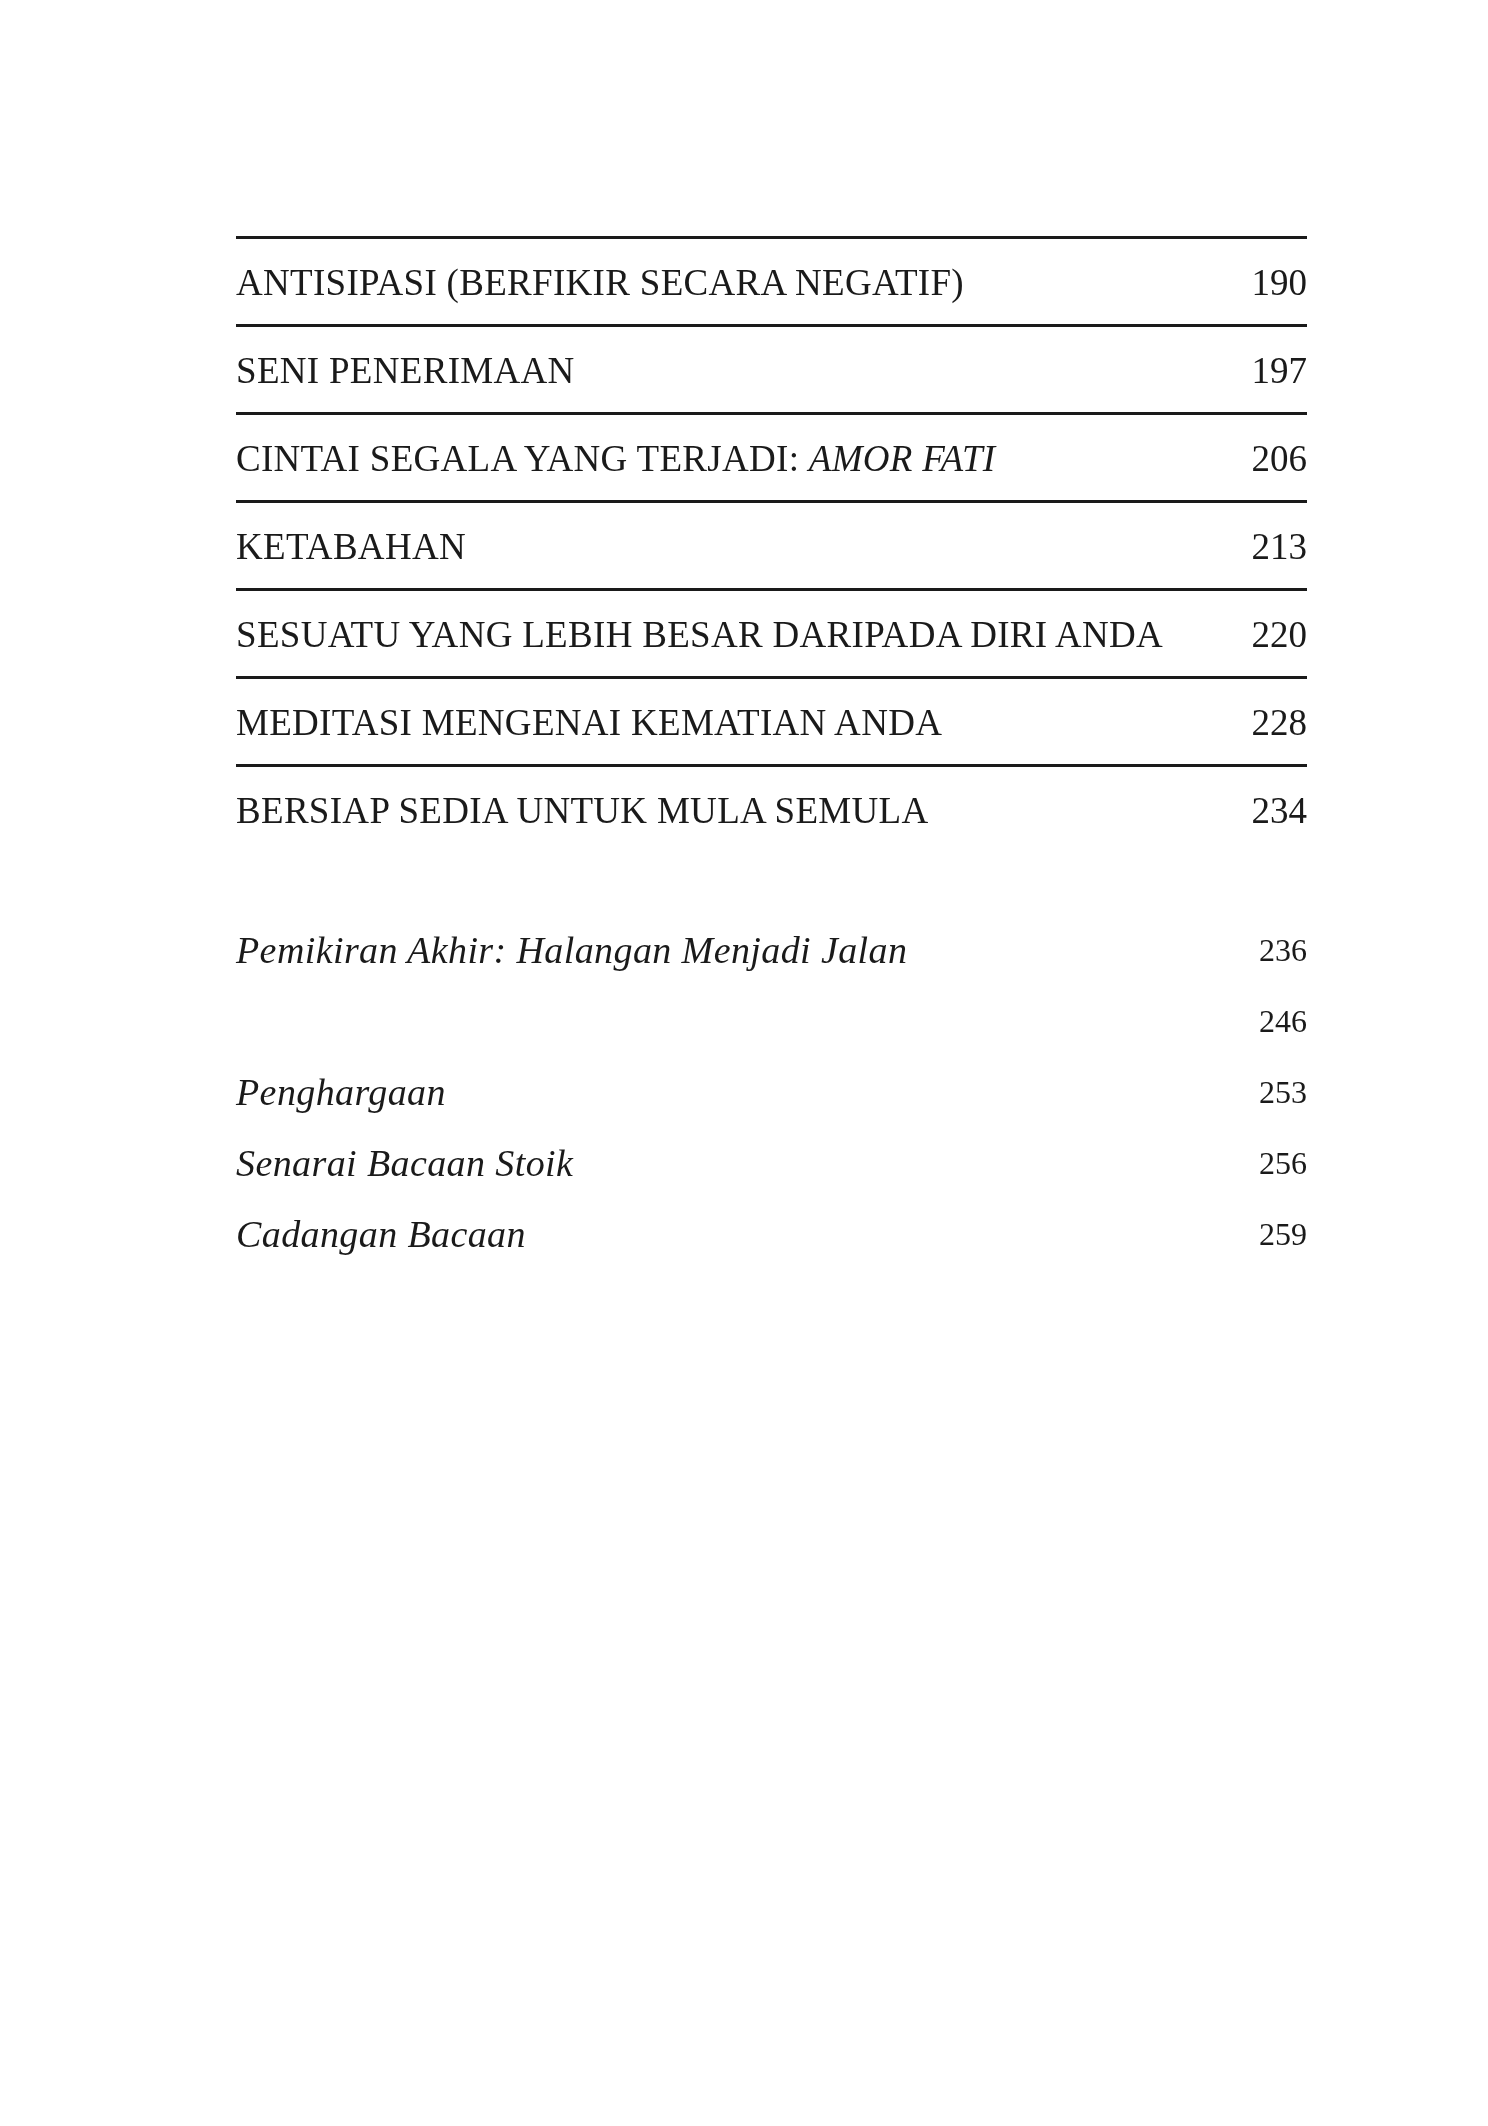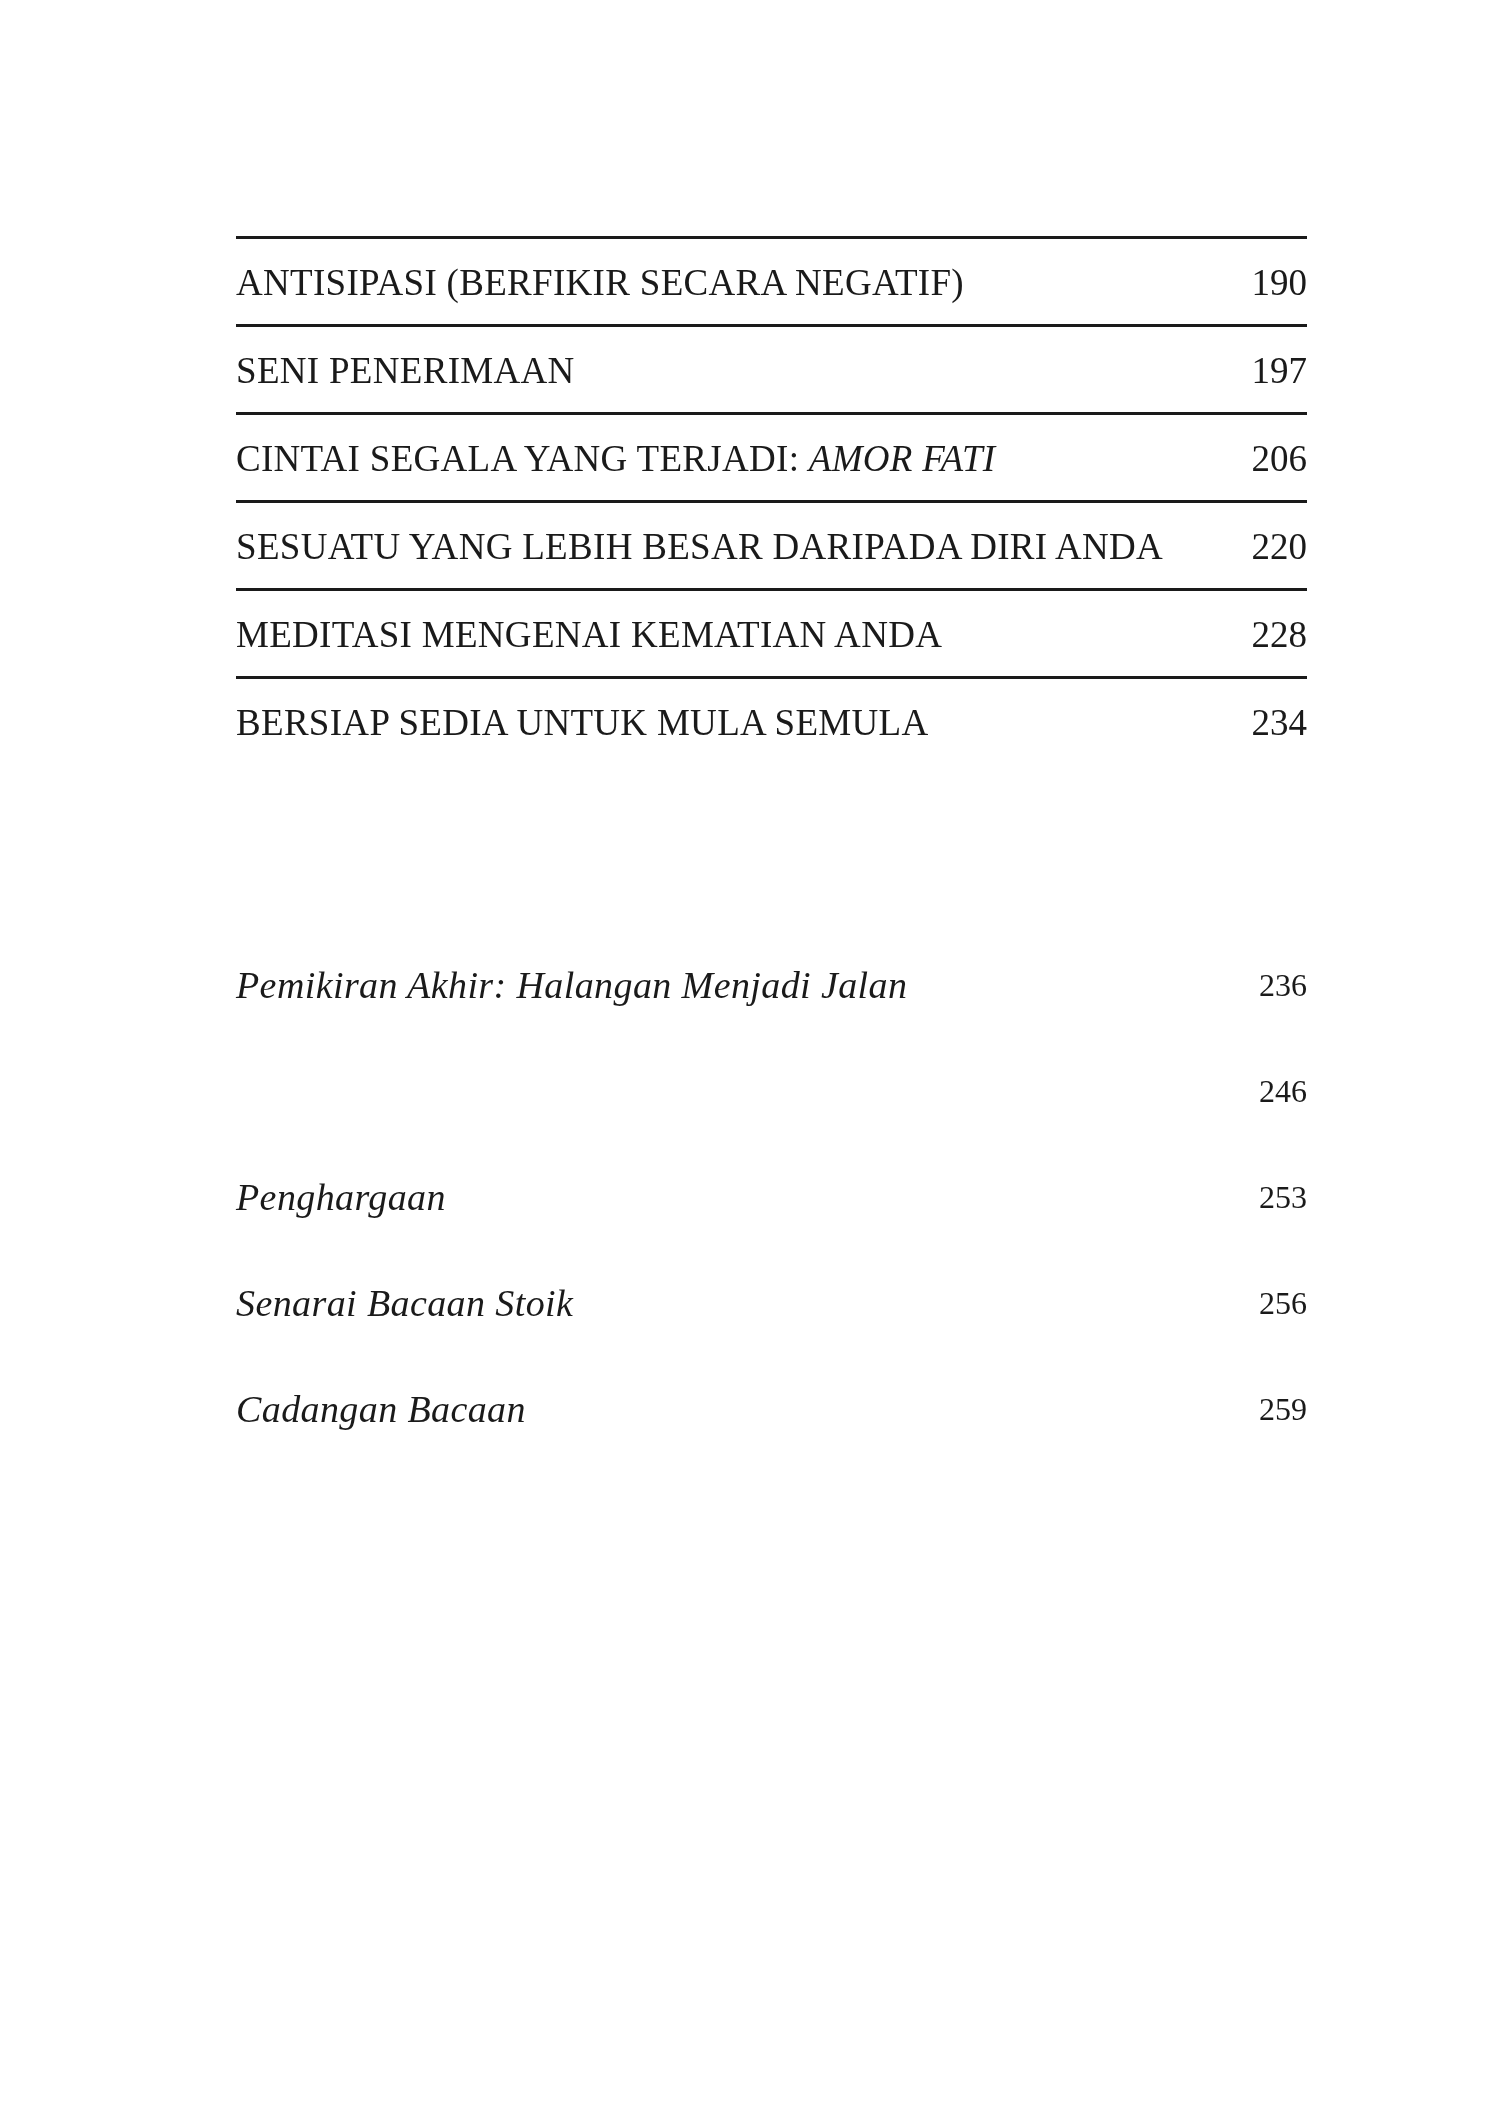--- a/index.html
+++ b/index.html
@@ -6,39 +6,43 @@
   body { width: 1488px; height: 2126px; position: relative; overflow: hidden;
          font-family: "Liberation Serif", "DejaVu Serif", serif; color: #1a1a1a; }
   .toc { position: absolute; left: 236px; width: 1071px; top: 236px; }
   .ruled-row { position: relative; height: 85px; border-top: 3px solid #1a1a1a; }
   .ruled-row.last { border-top: 3px solid #1a1a1a; }
   .entry-title { position: absolute; left: 0; top: 24px; font-size: 37px; letter-spacing: 0.3px;
                  white-space: nowrap; line-height: 40px; }
   .entry-page { position: absolute; right: 0; top: 24px; font-size: 37px; line-height: 40px; }
   .entry-title i { font-style: italic; }
   .back { position: absolute; left: 236px; width: 1071px; top: 930px; }
-  .back-row { position: relative; height: 71px; margin-top: 35px; }
+  .back-row { position: relative; height: 71px; }
   .back-row .entry-title { top: 0; font-style: italic; font-size: 38px; letter-spacing: 0.4px; }
   .back-row .entry-page { top: 0; font-size: 32px; }
 </style>
 </head>
 <body>
 
 <div class="toc">
   <div class="ruled-row">
     <span class="entry-title"><span>ANTISIPASI (BERFIKIR SECARA NEGATIF)</span><i></i></span>
     <span class="entry-page">190</span>
   </div>
   <div class="ruled-row">
     <span class="entry-title"><span>SENI PENERIMAAN</span><i></i></span>
     <span class="entry-page">197</span>
   </div>
   <div class="ruled-row">
     <span class="entry-title"><span>CINTAI SEGALA YANG TERJADI: </span><i>AMOR FATI</i></span>
     <span class="entry-page">206</span>
+  </div>
+  <div class="ruled-row">
+    <span class="entry-title"><span>KETABAHAN</span><i></i></span>
+    <span class="entry-page">213</span>
   </div>
   <div class="ruled-row">
     <span class="entry-title"><span>SESUATU YANG LEBIH BESAR DARIPADA DIRI ANDA</span><i></i></span>
     <span class="entry-page">220</span>
   </div>
   <div class="ruled-row">
     <span class="entry-title"><span>MEDITASI MENGENAI KEMATIAN ANDA</span><i></i></span>
     <span class="entry-page">228</span>
   </div>
   <div class="ruled-row last">

